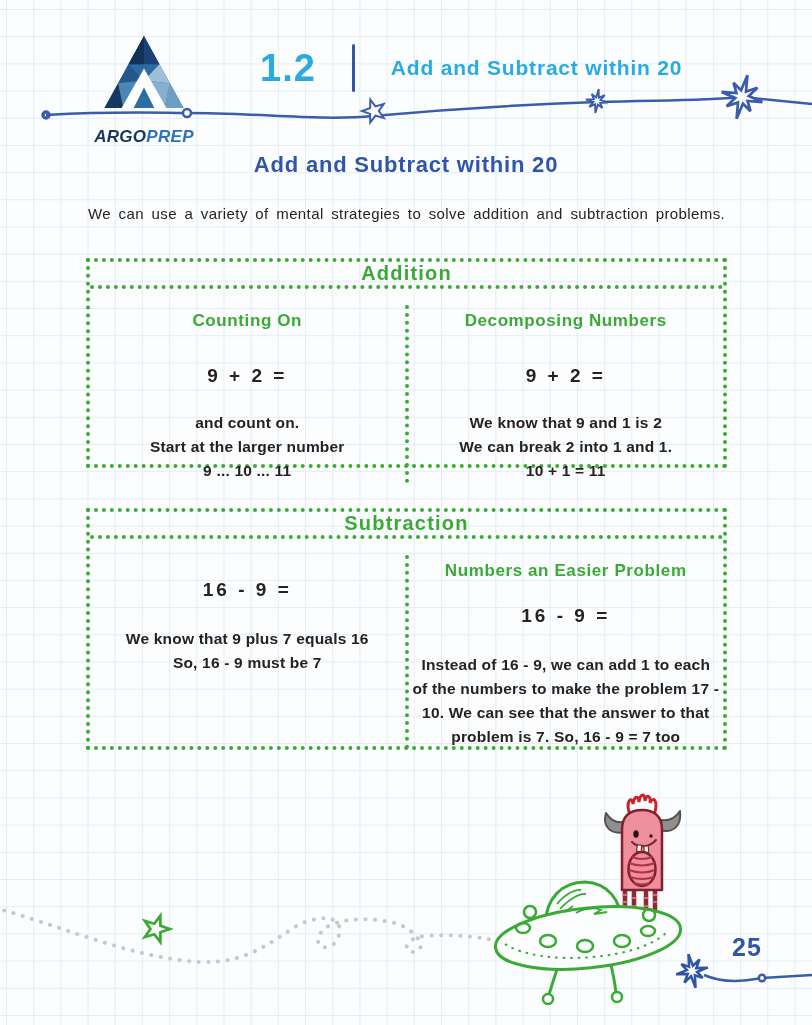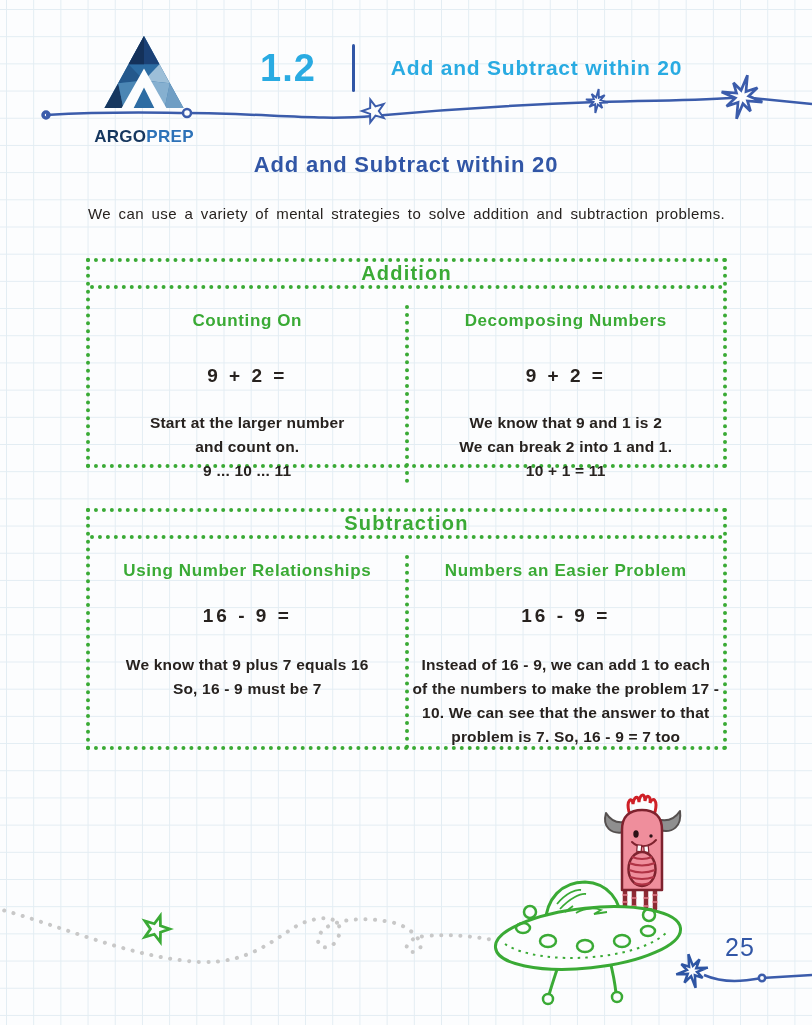--- a/index.html
+++ b/index.html
@@ -12,21 +12,21 @@
       linear-gradient(#e3edf3 1px, transparent 1px),
       linear-gradient(90deg, #e3edf3 1px, transparent 1px);
     background-size:27.2px 27.2px;
     background-position:6px 9px;
   }
   .decor { position:absolute; left:0; top:0; z-index:1; pointer-events:none; }
   .layer { position:absolute; z-index:2;gap:16px; }
 
   
   .brand { left:88px; top:34px; width:112px; display:flex; flex-direction:column; align-items:center; }
-  .brand-text { margin-top:1px; font-size:17px; font-weight:bold; letter-spacing:.3px; }
+  .brand-text { margin-top:1px; font-size:17px; font-weight:bold; letter-spacing:.3px;font-style:italic; }
   .brand-argo { color:var(--logo_navy); }
   .brand-prep { color:var(--logo_blue); }
   .lesson { left:260px; top:42px; display:flex; align-items:center; height:52px; }
   .lesson-num { font-size:38px; font-weight:bold; color:var(--cyan); letter-spacing:1px; }
   .lesson-divider { width:3px; height:48px; background:var(--blue); margin:0 20px; border-radius:2px; }
   .lesson-title { font-size:21px; font-weight:bold; color:var(--cyan); letter-spacing:.8px; }
 
   .page-title { left:0; top:152px; width:812px; text-align:center;
     font-size:22px; font-weight:bold; color:var(--blue); letter-spacing:.8px; }
 
@@ -40,22 +40,22 @@
   .box-cols { flex:1; display:flex;justify-content:flex-end; }
   .box-col { flex:1; text-align:center; }
   .box-col.first { border-right:4px dotted var(--green); }
   .col-title { margin-top:6px; font-size:17px; font-weight:bold; color:var(--green); letter-spacing:.6px; }
   .col-problem { margin-top:34px; font-size:19px; font-weight:bold; color:var(--ink); letter-spacing:3px; }
   .col-lines { margin-top:24px; }
   .sub .col-problem { margin-top:24px; }
   .sub .col-lines { margin-top:26px; }
   .col-line { font-size:15.5px; line-height:24px; color:var(--ink); letter-spacing:.2px; font-weight:bold; }
 
-  .page-num { left:725px; top:933px; width:44px; text-align:left;
-    font-size:25px; font-weight:normal; color:var(--blue); letter-spacing:1px; }
+  .page-num { left:725px; top:933px; width:44px; text-align:center;
+    font-size:25px; font-weight:bold; color:var(--blue); letter-spacing:1px; }
 </style>
 </head>
 <body>
 
 <div class="page">
 
   <svg class="decor" width="812" height="1025" viewBox="0 0 812 1025">
     <defs>
       <path id="star5" d="M0,-12 L2.8,-3.9 L11.4,-3.7 L4.6,1.5 L7.1,9.7 L0,4.8 L-7.1,9.7 L-4.6,1.5 L-11.4,-3.7 L-2.8,-3.9 Z"></path>
       <path id="burst" d="M14,0 L4.2,1.7 L7.8,7.8 L1.7,4.2 L0,15 L-1.7,4.2 L-8.5,8.5 L-4.2,1.7 L-14,0 L-4.2,-1.7 L-7.8,-7.8 L-1.7,-4.2 L0,-15 L1.7,-4.2 L8.5,-8.5 L4.2,-1.7 Z"></path>
@@ -162,42 +162,41 @@
   <h1 class="layer page-title">Add and Subtract within 20</h1>
   <p class="layer intro-body">We can use a variety of mental strategies to solve addition and subtraction problems.</p>
 
   <section class="layer strategy-box" style="top:258px; height:210px;">
     <div class="box-title">Addition</div>
     <div class="box-cols">
       <div class="box-col first">
         <div class="col-title">Counting On</div>
         <div class="col-problem">9 + 2 =</div>
         <div class="col-lines">
+          <div class="col-line">and count on.</div>
           <div class="col-line">Start at the larger number</div>
-          <div class="col-line">and count on.</div>
           <div class="col-line">9 ... 10 ... 11</div>
         </div>
       </div>
       <div class="box-col">
         <div class="col-title">Decomposing Numbers</div>
         <div class="col-problem">9 + 2 =</div>
         <div class="col-lines">
           <div class="col-line">We know that 9 and 1 is 2</div>
           <div class="col-line">We can break 2 into 1 and 1.</div>
           <div class="col-line">10 + 1 = 11</div>
         </div>
       </div>
     </div>
   </section>
 
   <section class="layer strategy-box sub" style="top:508px; height:242px;">
     <div class="box-title">Subtraction</div>
     <div class="box-cols">
       <div class="box-col first">
-        <div class="col-title">Using Number Relationships</div>
         <div class="col-problem">16 - 9 =</div>
         <div class="col-lines">
           <div class="col-line">We know that 9 plus 7 equals 16</div>
           <div class="col-line">So, 16 - 9 must be 7</div>
         </div>
       </div>
       <div class="box-col">
         <div class="col-title">Numbers an Easier Problem</div>
         <div class="col-problem">16 - 9 =</div>
         <div class="col-lines">

